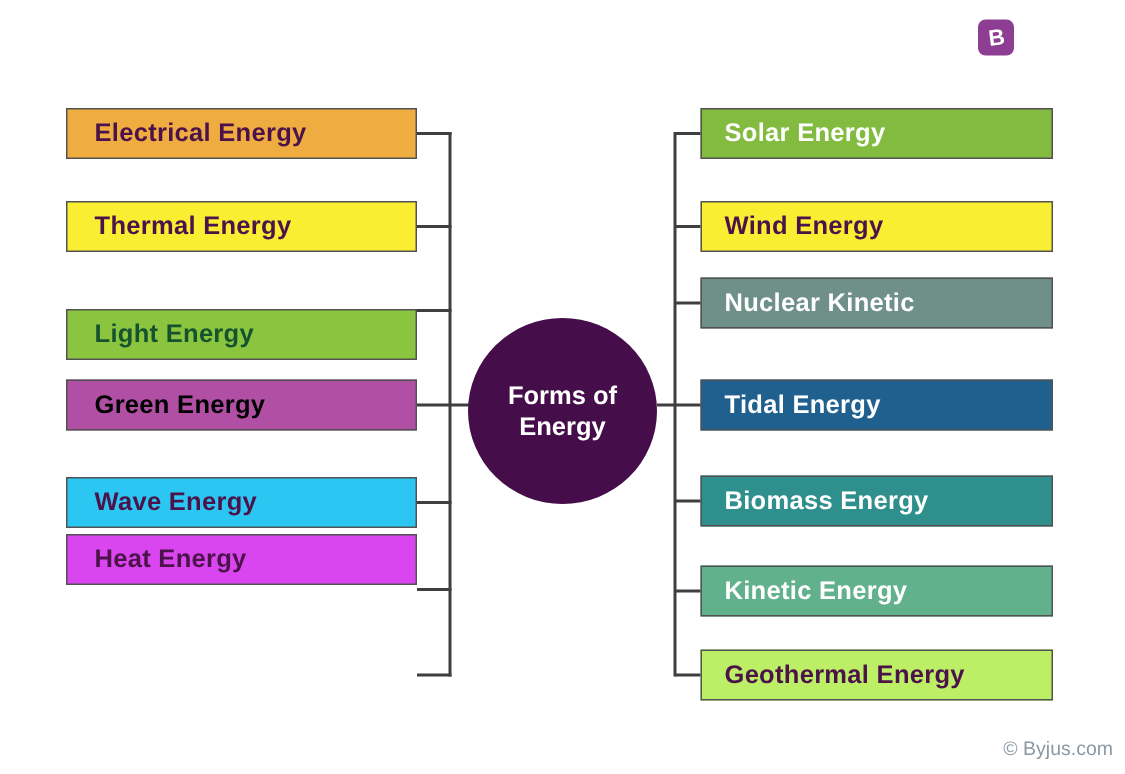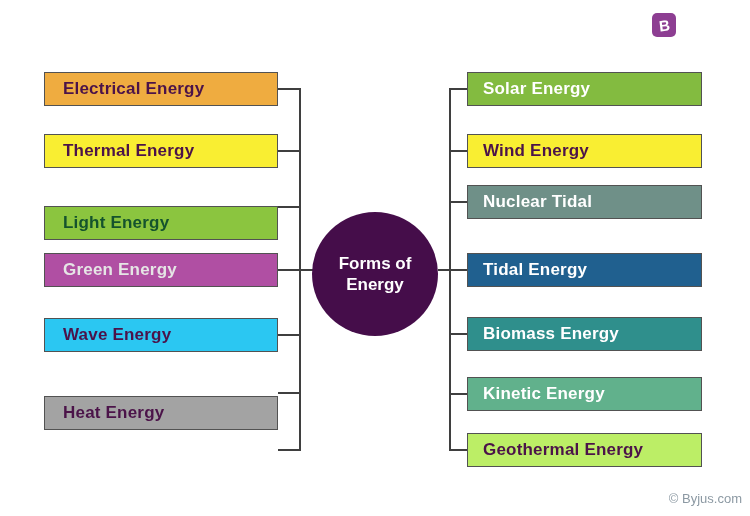--- a/index.html
+++ b/index.html
@@ -110,27 +110,27 @@
 
   <div class="logo">
     <div class="logo-icon" style="background: rgb(141, 62, 146);">
       <span>B</span>
     </div>
   </div>
 
   <div class="box left" style="top: 72px; background: rgb(239, 172, 64); color: rgb(75, 19, 73);">Electrical Energy</div>
   <div class="box left" style="top: 134px; background: rgb(249, 238, 50); color: rgb(75, 19, 73);">Thermal Energy</div>
   <div class="box left" style="top: 206px; background: rgb(139, 197, 63); color: #14532d;">Light Energy</div>
-  <div class="box left" style="top: 253px; background: rgb(176, 79, 163); color: #e5e5e5;">Green Energy</div>
+  <div class="box left" style="top: 253px; background: rgb(176, 79, 163); color: #000000;">Green Energy</div>
   <div class="box left" style="top: 318px; background: rgb(43, 199, 242); color: rgb(75, 19, 73);">Wave Energy</div>
-  <div class="box left" style="top: 396px; background: #a3a3a3; color: rgb(75, 19, 73);">Heat Energy</div>
+  <div class="box left" style="top: 356px; background: #d946ef; color: rgb(75, 19, 73);">Heat Energy</div>
 
   <div class="box right" style="top: 72px; background: rgb(131, 187, 64); color: rgb(255, 255, 255);">Solar Energy</div>
   <div class="box right" style="top: 134px; background: rgb(249, 238, 50); color: rgb(75, 19, 73);">Wind Energy</div>
-  <div class="box right" style="top: 185px; background: rgb(111, 144, 136); color: rgb(255, 255, 255);">Nuclear Tidal</div>
+  <div class="box right" style="top: 185px; background: rgb(111, 144, 136); color: rgb(255, 255, 255);">Nuclear Kinetic</div>
   <div class="box right" style="top: 317px; background: rgb(47, 143, 140); color: rgb(255, 255, 255);">Biomass Energy</div>
   <div class="box right" style="top: 253px; background: rgb(32, 96, 143); color: rgb(255, 255, 255);">Tidal Energy</div>
   <div class="box right" style="top: 377px; background: rgb(97, 177, 140); color: rgb(255, 255, 255);">Kinetic Energy</div>
   <div class="box right" style="top: 433px; background: rgb(188, 238, 102); color: rgb(75, 19, 73);">Geothermal Energy</div>
 
   <div class="line h" style="left:278px; top:88px;  width:23px"></div>
   <div class="line h" style="left:278px; top:150px; width:23px"></div>
   <div class="line h" style="left:278px; top:206px; width:23px"></div>
   <div class="line h" style="left:278px; top:269px; width:36px"></div>
   <div class="line h" style="left:278px; top:334px; width:23px"></div>

